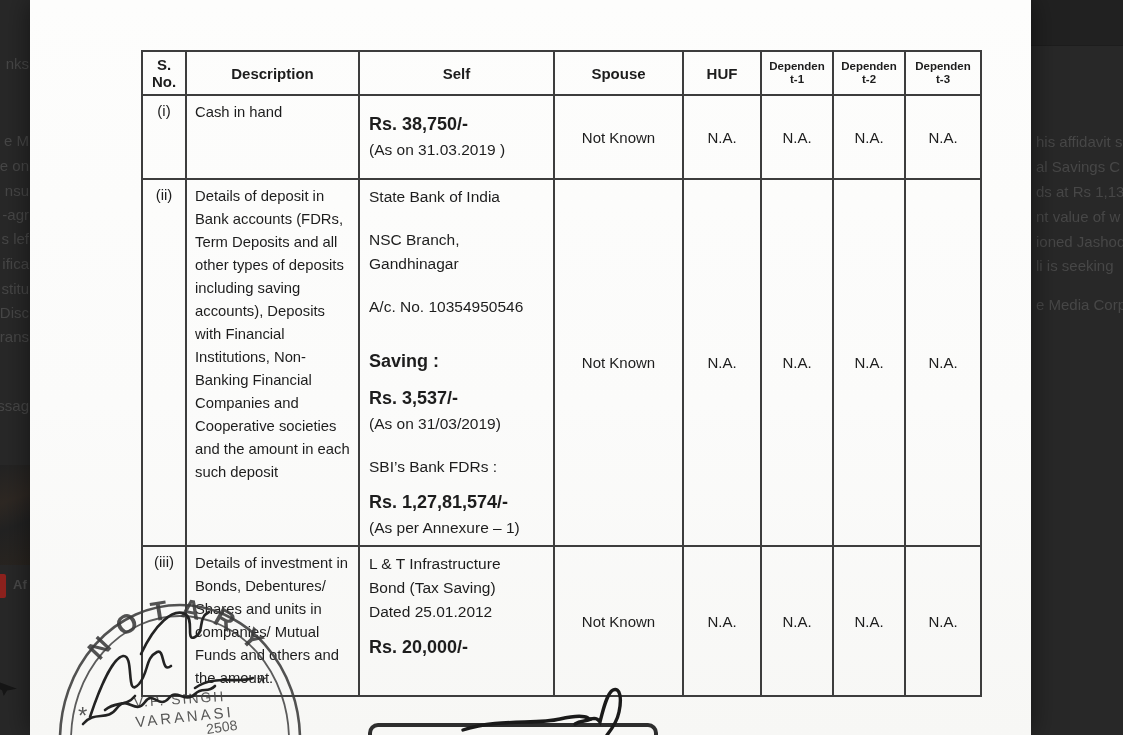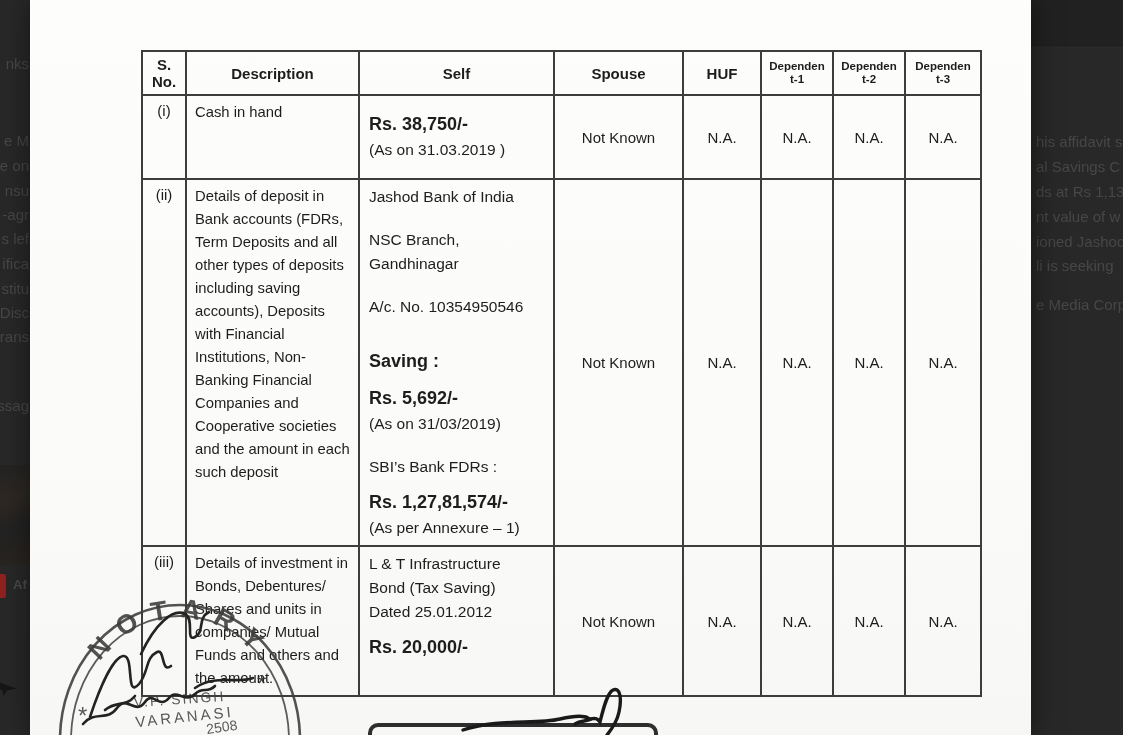--- a/index.html
+++ b/index.html
@@ -145,29 +145,29 @@
           <td class="mid">Not Known</td>
           <td class="mid">N.A.</td>
           <td class="mid">N.A.</td>
           <td class="mid">N.A.</td>
           <td class="mid">N.A.</td>
         </tr>
         <tr class="r1">
           <td class="sno">(ii)</td>
           <td class="desc">Details of deposit in Bank accounts (FDRs, Term Deposits and all other types of deposits including saving accounts), Deposits with Financial Institutions, Non-Banking Financial Companies and Cooperative societies and the amount in each such deposit</td>
           <td class="selfc">
-            <div class="ln">Jashod Bank of India</div>
+            <div class="ln">State Bank of India</div>
             <div class="gap"></div>
             <div class="ln">NSC Branch,</div>
             <div class="ln">Gandhinagar</div>
             <div class="gap"></div>
             <div class="ln">A/c. No. 10354950546</div>
             <div class="gap"></div>
             <div class="ln b lg">Saving :</div>
-            <div class="ln b lg">Rs. 5,692/-</div>
+            <div class="ln b lg">Rs. 3,537/-</div>
             <div class="ln">(As on 31/03/2019)</div>
             <div class="gap"></div>
             <div class="ln">SBI’s Bank FDRs :</div>
             <div class="ln b lg">Rs. 1,27,81,574/-</div>
             <div class="ln">(As per Annexure – 1)</div>
           </td>
           <td class="mid">Not Known</td>
           <td class="mid">N.A.</td>
           <td class="mid">N.A.</td>
           <td class="mid">N.A.</td>

